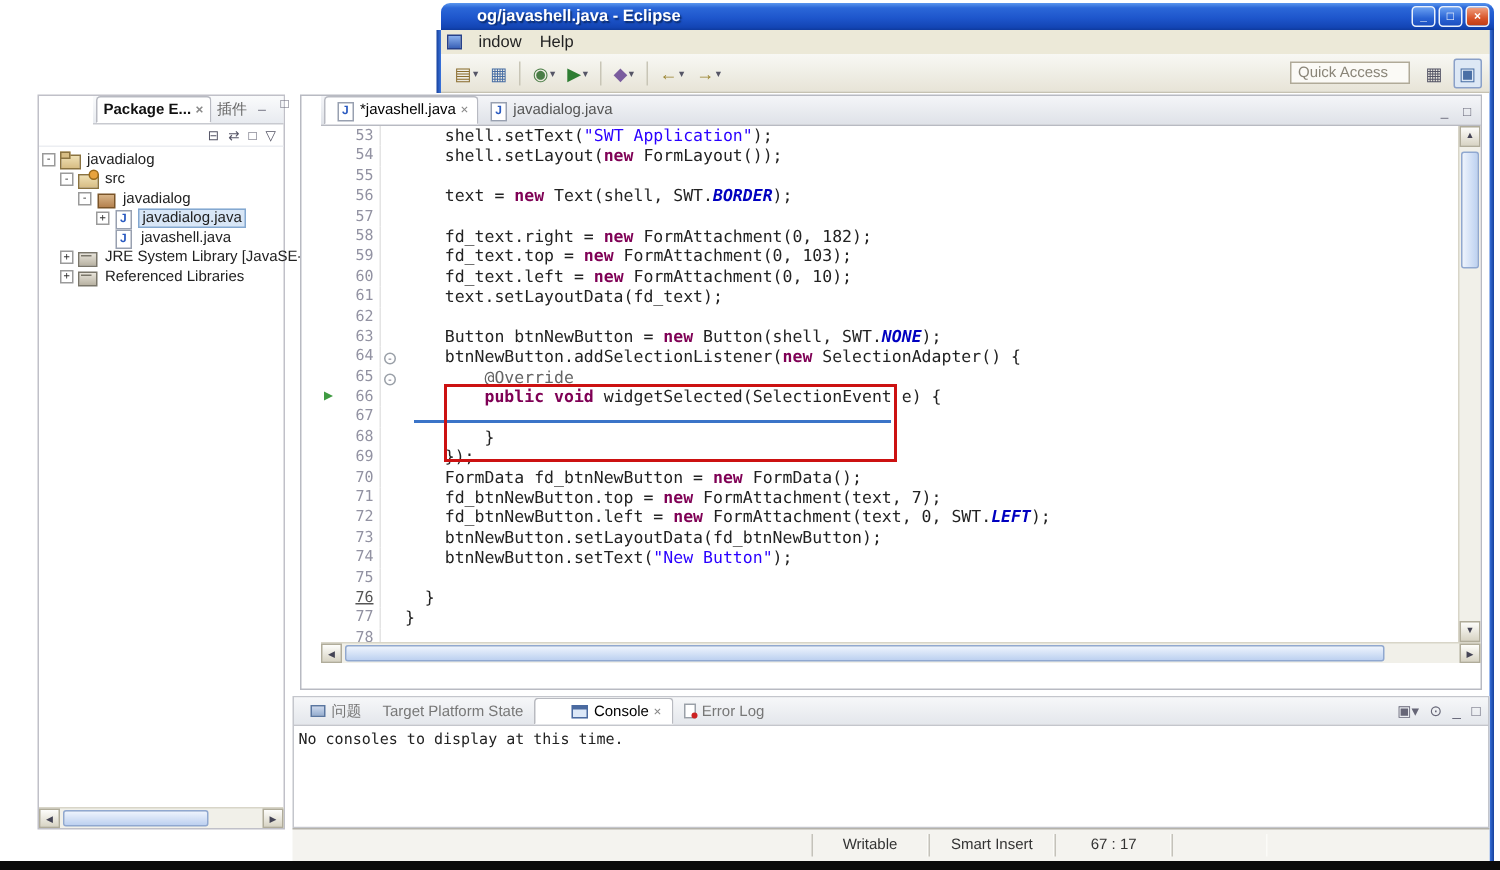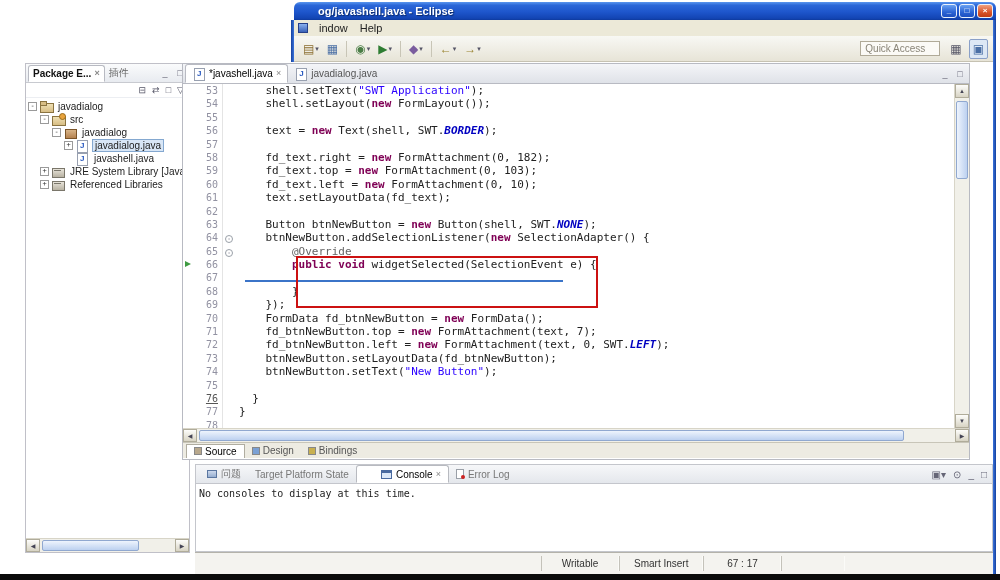--- a/index.html
+++ b/index.html
@@ -37,22 +37,22 @@
   .tb-sep{width:1px;height:16px;background:#c8c5b6;margin:0 4px;display:inline-block;}
   .quick-access{margin-left:auto;width:80px;height:15px;border:1px solid #b0aa98;background:#fbfaf6;
     font-family:"Liberation Sans",sans-serif;font-size:10px;color:#555;padding:0 4px;}
   .quick-access::placeholder{color:#8a8578;opacity:1;}
   .tb-right{display:flex;align-items:center;gap:3px;margin-left:6px;}
   .tb-btn.pressed{border:1px solid #8aa0c8;background:#dde8f5;}
 
   
   .pkg-panel{position:absolute;left:25px;top:63px;width:165px;height:490px;background:#fff;
     border:1px solid #c0c0c8;}
-  .pkg-tabs{height:19px;display:flex;align-items:center;background:linear-gradient(#fafbfc,#e8ebf0);
-    border-bottom:1px solid #c8cad0;padding-left:2px;}
+  .pkg-tabs{height:19px;display:flex;background:linear-gradient(#fafbfc,#e8ebf0);
+    border-bottom:1px solid #c8cad0;padding-left:2px;margin-left:36px;}
   .view-tab{display:flex;align-items:center;padding:2px 4px;font-size:10px;color:#666;white-space:nowrap;}
   .view-tab.active{background:#fff;border:1px solid #b8bac2;border-bottom-color:#fff;border-radius:3px 3px 0 0;color:#111;font-weight:bold;}
   .tab-close{margin-left:3px;font-size:9px;color:#888;line-height:9px;}
   .tab-close::before{content:"×";}
   .panel-winbtns{margin-left:auto;display:flex;gap:3px;padding-right:3px;color:#667;font-size:9px;}
   .pwb{width:12px;text-align:center;}
   .pkg-toolbar{height:15px;display:flex;justify-content:flex-end;align-items:center;gap:6px;
     padding:0 5px;border-bottom:1px solid #eceef2;color:#556;font-size:9px;}
   .pkg-tool{line-height:9px;}
   .tree{padding-top:2px;}
@@ -89,21 +89,21 @@
   .hthumb{position:absolute;top:1px;bottom:1px;border:1px solid #90a8d0;border-radius:2px;
     background:linear-gradient(#eef4fd,#bdd1f0);}
   .vscroll{width:15px;flex:none;background:#f1f0e9;border-left:1px solid #d8d5c8;display:flex;flex-direction:column;}
   .vsb-btn{height:14px;background:linear-gradient(#fdfdfb,#d8d4c4);border:1px solid #b0ac9a;
     font-size:6px;color:#445;display:flex;align-items:center;justify-content:center;}
   .vtrack{flex:1;position:relative;}
   .vthumb{position:absolute;left:1px;right:1px;top:3px;height:78px;border:1px solid #90a8d0;border-radius:2px;
     background:linear-gradient(90deg,#eef4fd,#bdd1f0);}
 
   
-  .editor{position:absolute;left:182px;top:63px;width:788px;height:397px;border:1px solid #b8bac2;background:#fff;}
+  .editor{position:absolute;left:200px;top:63px;width:788px;height:397px;border:1px solid #b8bac2;background:#fff;padding-left:13px;}
   .ed-tabs{height:20px;background:linear-gradient(#f4f5f8,#dfe2e8);border-bottom:1px solid #b8bac2;
     display:flex;align-items:flex-end;padding-left:2px;}
   .ed-tab{display:flex;align-items:center;height:19px;padding:0 6px;font-size:10px;color:#555;white-space:nowrap;}
   .ed-tab.active{background:#fff;border:1px solid #b8bac2;border-bottom-color:#fff;border-radius:3px 3px 0 0;color:#000;}
   .ed-body{position:relative;height:344px;display:flex;overflow:hidden;}
   .code{flex:1;overflow:hidden;position:relative;}
   .code-line{display:flex;height:13.4px;line-height:13.4px;font-family:"DejaVu Sans Mono",monospace;
     font-size:11px;white-space:pre;}
   .ruler{width:10px;flex:none;position:relative;}
   .marker-override{position:absolute;left:2px;top:3px;width:0;height:0;
@@ -340,34 +340,20 @@
         <span class="vsb-btn">▼</span>
       </div>
     </div>
     <div class="hscroll">
       <span class="sb-btn">◀</span>
       <span class="htrack">
           <span class="hthumb" style="left:2px;width:93%;"></span>
         </span>
       <span class="sb-btn">▶</span>
     </div>
-    <div class="src-tabs" id="src-tabs">
-        <span class="src-tab active">
-          <span class="stab-ic" style="background: rgb(184, 168, 140);"></span>
-          <span>Source</span>
-        </span>
-        <span class="src-tab">
-          <span class="stab-ic" style="background: rgb(122, 160, 212);"></span>
-          <span>Design</span>
-        </span>
-        <span class="src-tab">
-          <span class="stab-ic" style="background: rgb(200, 176, 80);"></span>
-          <span>Bindings</span>
-        </span>
-      </div>
   </div>
 
   <div class="red-box"></div>
 
   <div class="console">
     <div class="console-tabs" id="console-tabs">
         <span class="c-tab">
           <span class="vicon problems-icon"></span>
           <span>问题</span>
         </span>

